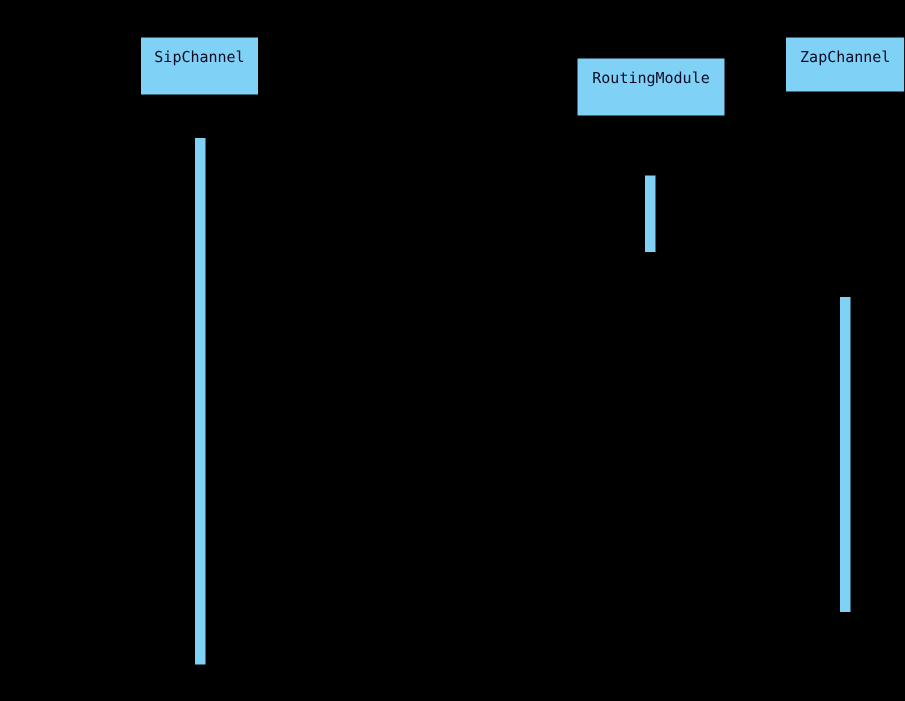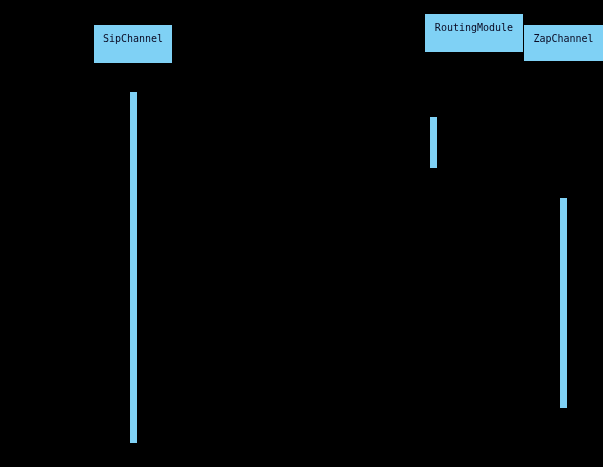--- a/index.html
+++ b/index.html
@@ -56,21 +56,21 @@
 <div id="diagram-canvas">
 
   <div class="lifeline" style="left:133px;"></div>
   <div class="lifeline" style="left:434px;"></div>
   <div class="lifeline" style="left:563px;"></div>
 
   <div class="participant-box" style="left:94px; top:25px; width:78px; height:38px;">
     <span class="participant-label">SipChannel</span>
   </div>
 
-  <div class="participant-box" style="left:385px; top:14px; width:98px; height:38px;margin-left:40px;">
+  <div class="participant-box" style="left:385px; top:39px; width:98px; height:38px;">
     <span class="participant-label">RoutingModule</span>
   </div>
 
   <div class="participant-box" style="left:524px; top:25px; width:79px; height:36px;">
     <span class="participant-label">ZapChannel</span>
   </div>
 
   <div class="activation-bar" style="left:130px; top:92px; width:7px; height:351px;"></div>
 
   <div class="activation-bar" style="left:430px; top:117px; width:7px; height:51px;"></div>

